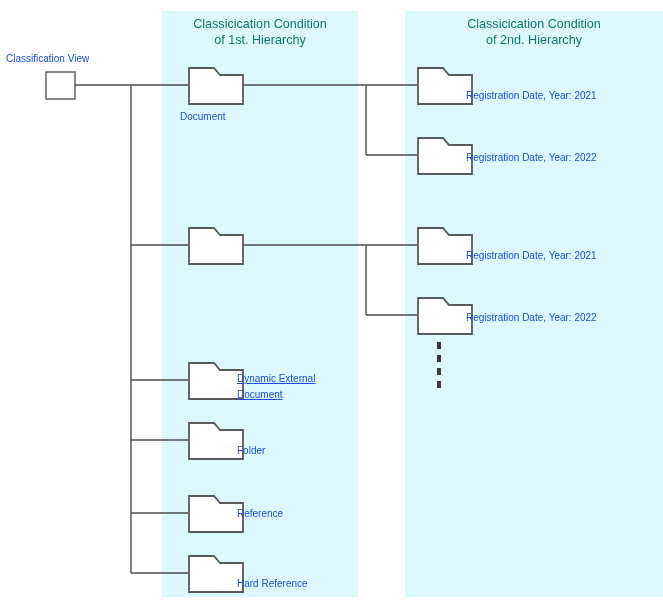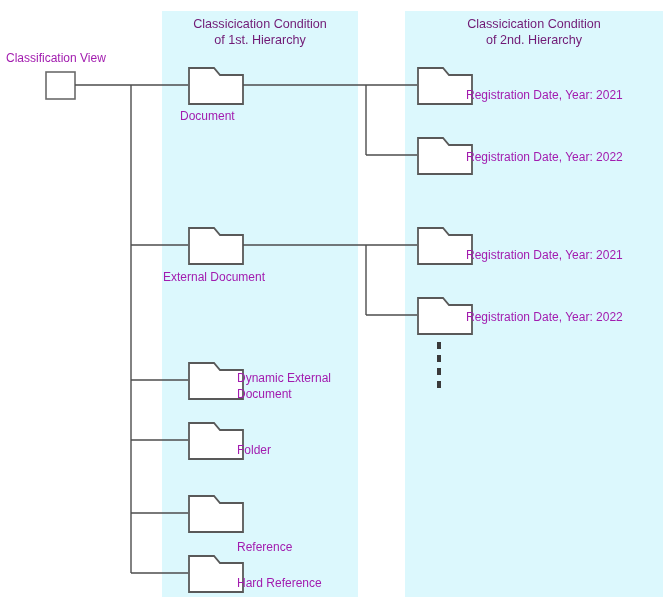--- a/index.html
+++ b/index.html
@@ -41,29 +41,29 @@
     stroke: #595959;
     stroke-width: 1.8;
     fill: #ffffff;
     stroke-linejoin: miter;
   }
   .dot {
     fill: #3a3a3a;
   }
   .lbl {
     position: absolute;
-    color: #a21caf;
-    font-size: 12px;
+    color: #1d4ed8;
+    font-size: 10px;
     line-height: 15.5px;
     white-space: pre;
     font-family: "Liberation Sans", sans-serif;
   }
   .band-title {
     position: absolute;
-    color: #701a75;
+    color: #0f766e;
     font-size: 12.6px;
     line-height: 16px;
     text-align: center;
     white-space: pre-line;
     font-family: "Liberation Sans", sans-serif;
   }
 </style>
 </head>
 <body>
 
@@ -138,25 +138,24 @@
   </svg>
 
   <div class="band-title" style="left:162px; top:16px; width:196px;">Classicication Condition
 of 1st. Hierarchy</div>
   <div class="band-title" style="left:405px; top:16px; width:258px;">Classicication Condition
 of 2nd. Hierarchy</div>
 
   <div class="lbl" style="left:6px; top:51px;">Classification View</div>
 
   <div class="lbl" style="left:180px; top:109px;">Document</div>
-  <div class="lbl" style="left:163px; top:270px;">External Document</div>
-  <div class="lbl" style="left:237px; top:371px;">Dynamic External
+  <div class="lbl" style="left:237px; top:371px;text-decoration:underline;">Dynamic External
 Document</div>
   <div class="lbl" style="left:237px; top:443px;text-align:right;">Folder</div>
-  <div class="lbl" style="left:237px; top:506px;margin-top:34px;">Reference</div>
+  <div class="lbl" style="left:237px; top:506px;">Reference</div>
   <div class="lbl" style="left:237px; top:566px;margin-top:10px;">Hard Reference</div>
 
   <div class="lbl" style="left:466px; top:88px;">Registration Date, Year: 2021</div>
   <div class="lbl" style="left:466px; top:150px;">Registration Date, Year: 2022</div>
   <div class="lbl" style="left:466px; top:248px;">Registration Date, Year: 2021</div>
   <div class="lbl" style="left:466px; top:310px;">Registration Date, Year: 2022</div>
 
 </div>
 
 </body></html>

